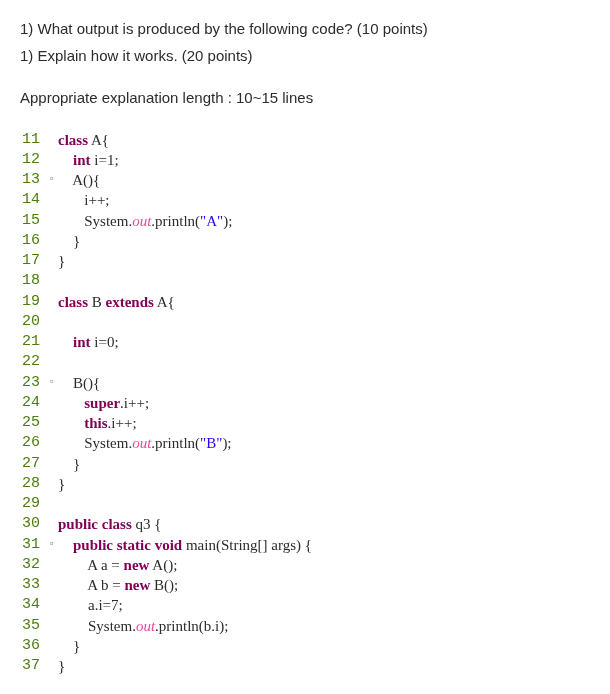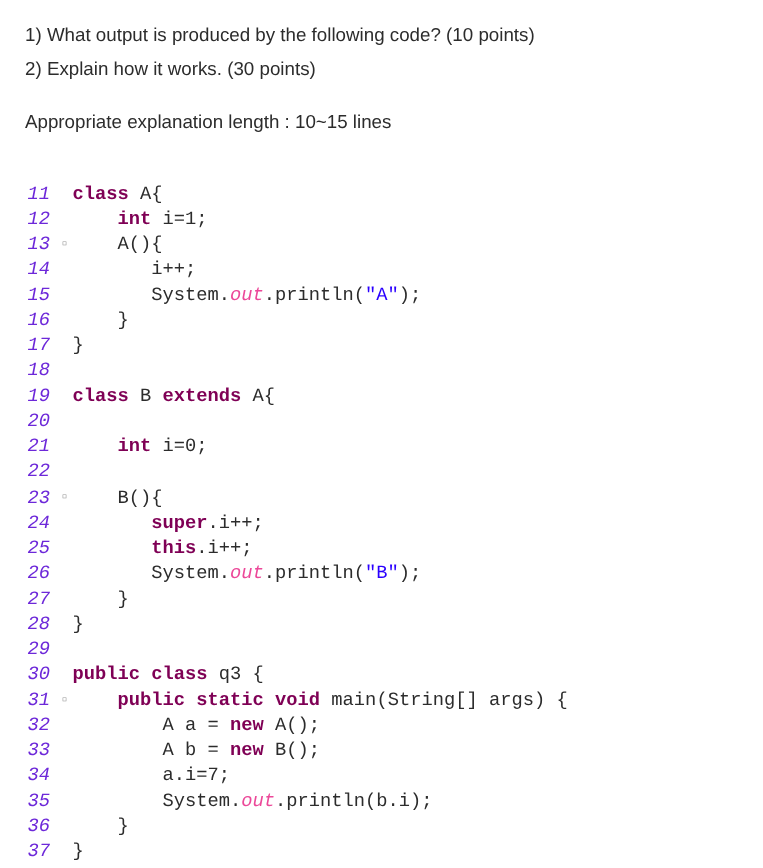--- a/index.html
+++ b/index.html
@@ -10,57 +10,57 @@
     font-family: "Segoe UI", "Helvetica Neue", Arial, sans-serif;
     font-size: 15px;
     color: #2c2c2c;
     background: #ffffff;
     line-height: 1.5;
   }
   .question {
     margin: 0 0 4px 0;
   }
   .note {
-    margin: 20px 0 36px 0;
+    margin: 20px 0 20px 0;
   }
   .code-block {
     font-family: Consolas, "Courier New", monospace;
     font-size: 15px;
     line-height: 1.35;
     white-space: pre;
   }
   .code-line {
     display: flex;
   }
   .lineno {
     display: inline-block;
     width: 28px;
-    color: #6d28d9;
+    color: #4d7c0f;
     text-align: right;
     padding-right: 8px;
     flex-shrink: 0;
-    font-style: italic;
   }
   .gutter-mark {
     display: inline-block;
     width: 10px;
     color: #999999;
     flex-shrink: 0;
     font-size: 12px;
     position: relative;
     top: 1px;
   }
   .code-content {
     flex: 1;
+    font-family: Liberation Serif, serif;
   }
   .kw { color: #7f0055; font-weight: bold; }
   .str { color: #2a00ff; }
   .field-static { color: #ec4899; font-style: italic; }
 </style>
 </head>
 <body>
 
 <div class="question">1) What output is produced by the following code? (10 points)</div>
-<div class="question">2) Explain how it works. (30 points)</div>
+<div class="question">1) Explain how it works. (20 points)</div>
 
 <div class="note">Appropriate explanation length : 10~15 lines</div>
 
 <div class="code-block" id="code-host"><div class="code-line"><span class="lineno">11</span><span class="gutter-mark"></span><span class="code-content"><span class="kw">class</span><span> A{</span></span></div><div class="code-line"><span class="lineno">12</span><span class="gutter-mark"></span><span class="code-content"><span>    </span><span class="kw">int</span><span> i=1;</span></span></div><div class="code-line"><span class="lineno">13</span><span class="gutter-mark">▫</span><span class="code-content"><span>    A(){</span></span></div><div class="code-line"><span class="lineno">14</span><span class="gutter-mark"></span><span class="code-content"><span>       i++;</span></span></div><div class="code-line"><span class="lineno">15</span><span class="gutter-mark"></span><span class="code-content"><span>       System.</span><span class="field-static">out</span><span>.println(</span><span class="str">"A"</span><span>);</span></span></div><div class="code-line"><span class="lineno">16</span><span class="gutter-mark"></span><span class="code-content"><span>    }</span></span></div><div class="code-line"><span class="lineno">17</span><span class="gutter-mark"></span><span class="code-content"><span>}</span></span></div><div class="code-line"><span class="lineno">18</span><span class="gutter-mark"></span><span class="code-content"><span></span></span></div><div class="code-line"><span class="lineno">19</span><span class="gutter-mark"></span><span class="code-content"><span class="kw">class</span><span> B </span><span class="kw">extends</span><span> A{</span></span></div><div class="code-line"><span class="lineno">20</span><span class="gutter-mark"></span><span class="code-content"><span></span></span></div><div class="code-line"><span class="lineno">21</span><span class="gutter-mark"></span><span class="code-content"><span>    </span><span class="kw">int</span><span> i=0;</span></span></div><div class="code-line"><span class="lineno">22</span><span class="gutter-mark"></span><span class="code-content"><span></span></span></div><div class="code-line"><span class="lineno">23</span><span class="gutter-mark">▫</span><span class="code-content"><span>    B(){</span></span></div><div class="code-line"><span class="lineno">24</span><span class="gutter-mark"></span><span class="code-content"><span>       </span><span class="kw">super</span><span>.i++;</span></span></div><div class="code-line"><span class="lineno">25</span><span class="gutter-mark"></span><span class="code-content"><span>       </span><span class="kw">this</span><span>.i++;</span></span></div><div class="code-line"><span class="lineno">26</span><span class="gutter-mark"></span><span class="code-content"><span>       System.</span><span class="field-static">out</span><span>.println(</span><span class="str">"B"</span><span>);</span></span></div><div class="code-line"><span class="lineno">27</span><span class="gutter-mark"></span><span class="code-content"><span>    }</span></span></div><div class="code-line"><span class="lineno">28</span><span class="gutter-mark"></span><span class="code-content"><span>}</span></span></div><div class="code-line"><span class="lineno">29</span><span class="gutter-mark"></span><span class="code-content"><span></span></span></div><div class="code-line"><span class="lineno">30</span><span class="gutter-mark"></span><span class="code-content"><span class="kw">public</span><span> </span><span class="kw">class</span><span> q3 {</span></span></div><div class="code-line"><span class="lineno">31</span><span class="gutter-mark">▫</span><span class="code-content"><span>    </span><span class="kw">public</span><span> </span><span class="kw">static</span><span> </span><span class="kw">void</span><span> main(String[] args) {</span></span></div><div class="code-line"><span class="lineno">32</span><span class="gutter-mark"></span><span class="code-content"><span>        A a = </span><span class="kw">new</span><span> A();</span></span></div><div class="code-line"><span class="lineno">33</span><span class="gutter-mark"></span><span class="code-content"><span>        A b = </span><span class="kw">new</span><span> B();</span></span></div><div class="code-line"><span class="lineno">34</span><span class="gutter-mark"></span><span class="code-content"><span>        a.i=7;</span></span></div><div class="code-line"><span class="lineno">35</span><span class="gutter-mark"></span><span class="code-content"><span>        System.</span><span class="field-static">out</span><span>.println(b.i);</span></span></div><div class="code-line"><span class="lineno">36</span><span class="gutter-mark"></span><span class="code-content"><span>    }</span></span></div><div class="code-line"><span class="lineno">37</span><span class="gutter-mark"></span><span class="code-content"><span>}</span></span></div></div>
 
 </body></html>

